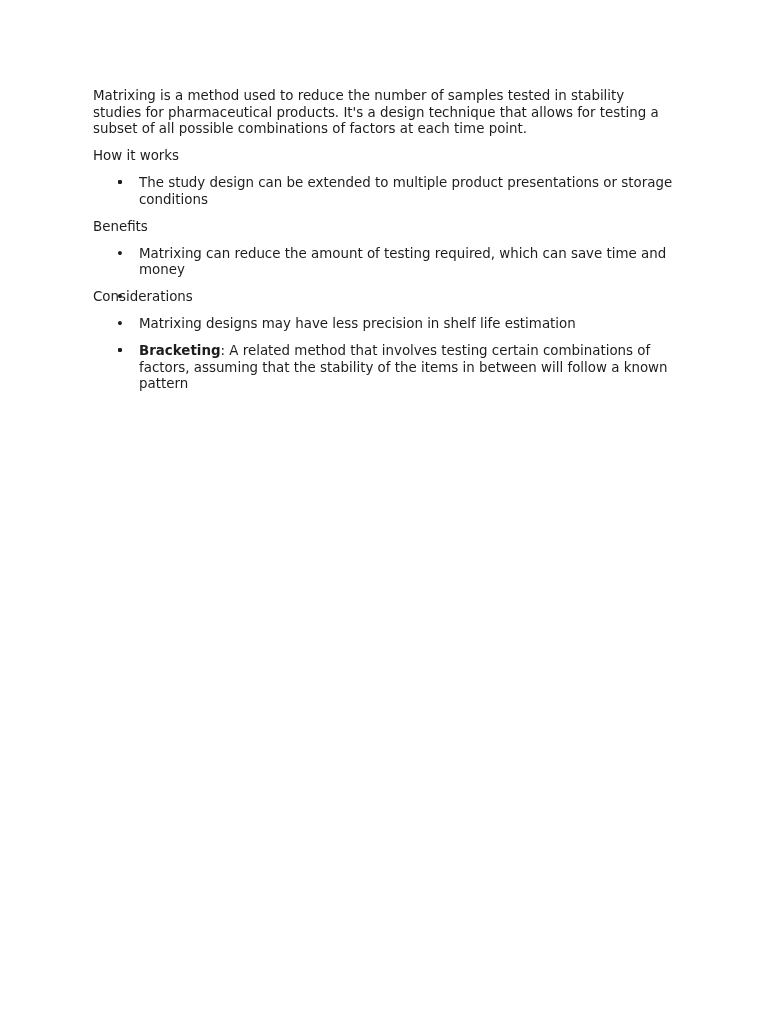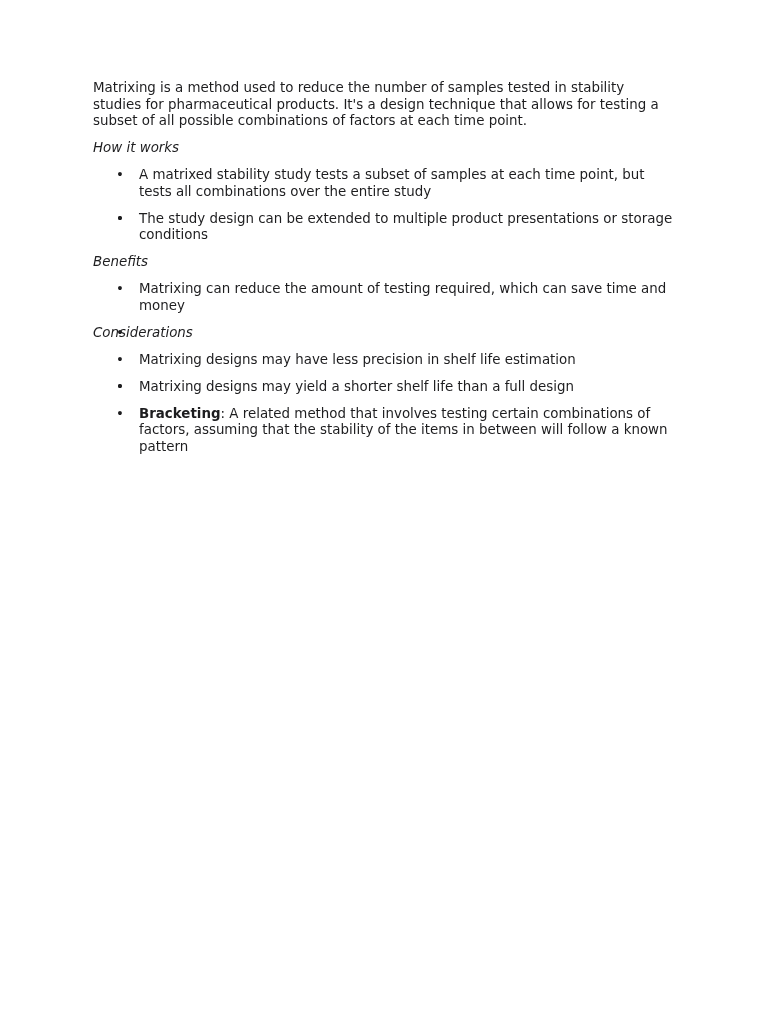--- a/index.html
+++ b/index.html
@@ -11,33 +11,32 @@
     height: 1024px;
     background: #ffffff;
     font-family: "DejaVu Sans", "Liberation Sans", sans-serif;
     color: #1d1d1f;
     position: relative;
     overflow: hidden;
   }
   .doc-content {
     position: absolute;
     left: 93px;
-    top: 80px;
+    top: 88px;
     width: 580px;
     font-size: 13.4px;
     line-height: 16.5px;
   }
   .para {
     margin: 0 0 10.5px 0;
   }
   .section-heading {
     margin: 0 0 10.5px 0;
     font-weight: normal;
     font-size: 13.4px;
-    font-style: italic;
   }
   ul.bullet-list {
     list-style: none;
     margin: 0;
     padding: 0;
   }
   ul.bullet-list > li {
     position: relative;
     padding-left: 46px;
     margin: 0 0 10.5px 0;
@@ -55,21 +54,21 @@
 <body>
 
 <main class="doc-content">
 
   <p class="para">Matrixing is a method used to reduce the number of samples tested in stability studies for pharmaceutical products. It's a design technique that allows for testing a subset of all possible combinations of factors at each time point.</p>
 
   <section>
     <div class="section-heading">How it works</div>
     <ul class="bullet-list">
       <li>
-        <span class="bullet-dot">•</span><span>A matrixed stability study tests a subset of samples at each time point, but tests all combinations over the entire study</span>
+        <span class="bullet-dot">•</span>
       </li>
       <li>
         <span class="bullet-dot">•</span>
       </li>
       <li>
         <span class="bullet-dot">•</span><span>The study design can be extended to multiple product presentations or storage conditions</span>
       </li>
     </ul>
   </section>
 
@@ -88,21 +87,21 @@
   <section>
     <div class="section-heading">Considerations</div>
     <ul class="bullet-list">
       <li>
         <span class="bullet-dot">•</span><span>Matrixing designs may have less precision in shelf life estimation</span>
       </li>
       <li>
         <span class="bullet-dot">•</span>
       </li>
       <li>
-        <span class="bullet-dot">•</span><span>Matrixing designs may yield a shorter shelf life than a full design</span>
+        <span class="bullet-dot">•</span>
       </li>
     </ul>
   </section>
 
   <section>
     <ul class="bullet-list">
       <li>
         <span class="bullet-dot">•</span><span class="term">Bracketing</span><span>: A related method that involves testing certain combinations of factors, assuming that the stability of the items in between will follow a known pattern</span>
       </li>
     </ul>

